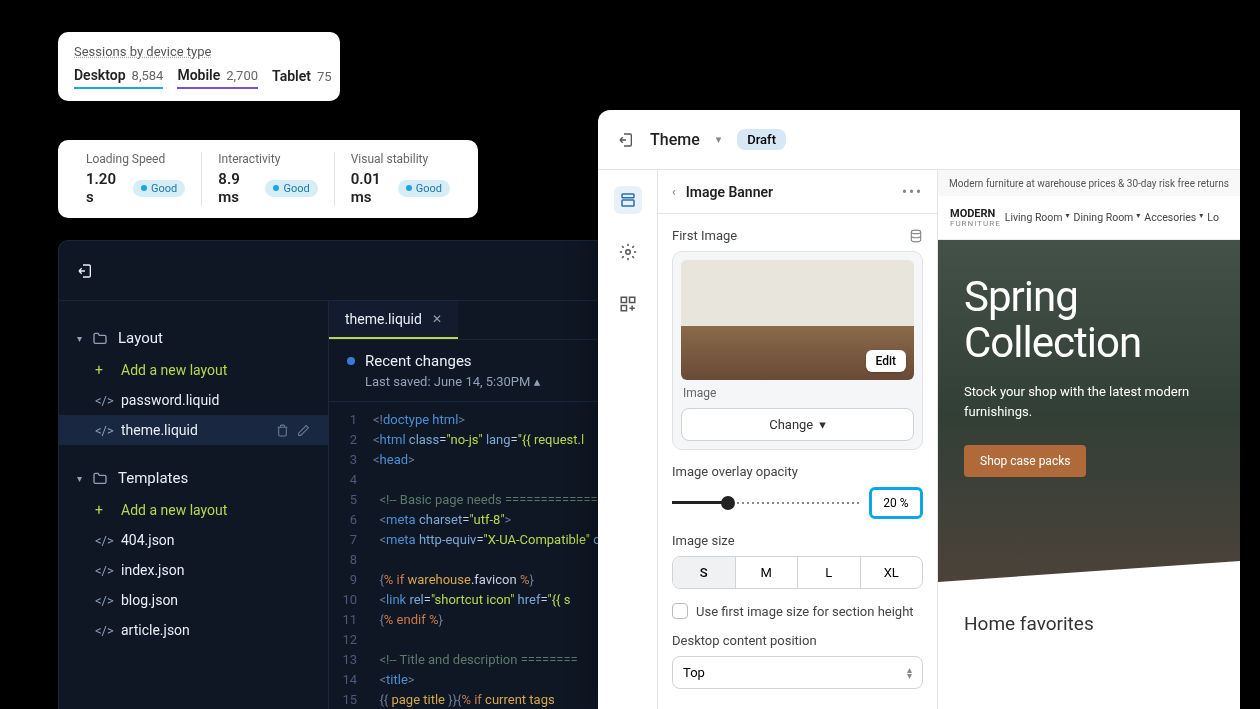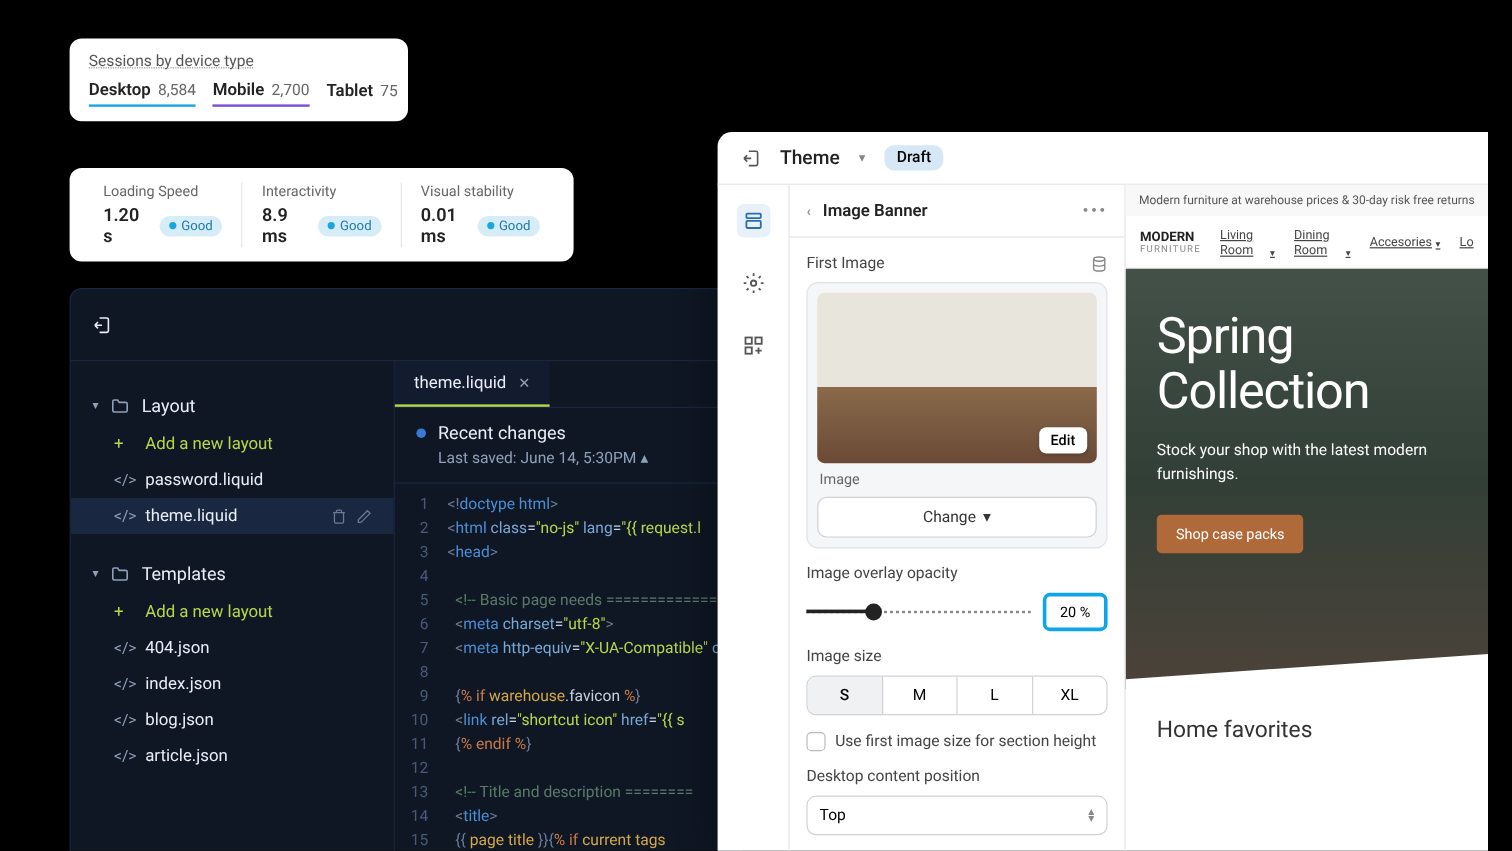--- a/index.html
+++ b/index.html
@@ -76,43 +76,43 @@
 .rail-ic.active { background: #e8f0fa; color: #2a6db0; }
 
 .settings-col { width: 280px; border-right: 1px solid #e5e5e5; display: flex; flex-direction: column; }
 .settings-header { height: 44px; display: flex; align-items: center; padding: 0 14px; gap: 10px; border-bottom: 1px solid #e5e5e5; font-size: 14px; font-weight: 600; color: #222; }
 .settings-header .chev-left { color: #888; font-size: 12px; }
 .settings-header .dots { margin-left: auto; color: #888; font-size: 14px; letter-spacing: 2px; }
 .settings-body { padding: 14px; flex: 1; overflow: hidden; }
 .field-label { font-size: 13px; color: #444; margin-bottom: 8px; display: flex; justify-content: space-between; align-items: center; }
 .db-ic { color: #888; font-size: 13px; }
 .image-card { background: #f5f6f8; border: 1px solid #e0e2e6; border-radius: 10px; padding: 8px; margin-bottom: 14px; }
-.image-thumb { width: 100%; height: 142px; border-radius: 6px; background: linear-gradient(to bottom, #e8e6dc 0%, #e8e6dc 55%, #8a6a4a 55%, #6a4a36 100%); position: relative; margin-bottom: 6px; }
+.image-thumb { width: 100%; height: 120px; border-radius: 6px; background: linear-gradient(to bottom, #e8e6dc 0%, #e8e6dc 55%, #8a6a4a 55%, #6a4a36 100%); position: relative; margin-bottom: 6px; }
 .edit-chip { position: absolute; right: 8px; bottom: 8px; background: #fff; padding: 4px 10px; border-radius: 6px; font-size: 12px; font-weight: 500; box-shadow: 0 1px 3px rgba(0,0,0,0.2); }
 .thumb-label { font-size: 12px; color: #666; margin: 4px 0 8px 2px; }
 .change-btn { width: 100%; background: #fff; border: 1px solid #d0d2d6; border-radius: 8px; padding: 8px; font-size: 13px; color: #333; display: flex; align-items: center; justify-content: center; gap: 6px; cursor: pointer; }
 .slider-row { display: flex; align-items: center; gap: 10px; margin-bottom: 14px; }
 .slider-track { flex: 1; height: 2px; background: repeating-linear-gradient(to right, #888 0 2px, transparent 2px 5px); position: relative; }
 .slider-fill { position: absolute; left: 0; height: 3px; background: #222; top: -1px; }
 .slider-thumb { position: absolute; width: 14px; height: 14px; background: #222; border-radius: 50%; top: -6px; transform: translateX(-50%); }
 .slider-val { width: 54px; border: 3px solid #0ea5e9; border-radius: 6px; padding: 6px 8px; font-size: 12px; text-align: center; }
 .size-seg { display: flex; border: 1px solid #d0d2d6; border-radius: 8px; overflow: hidden; margin-bottom: 14px; }
 .seg-btn { flex: 1; padding: 8px; font-size: 13px; text-align: center; cursor: pointer; border-right: 1px solid #d0d2d6; }
 .seg-btn:last-child { border-right: none; }
 .seg-btn.active { background: #f0f1f3; font-weight: 500; }
 .cb-row { display: flex; align-items: center; gap: 8px; font-size: 13px; color: #444; margin-bottom: 14px; }
 .cb { width: 16px; height: 16px; border: 1.5px solid #bbb; border-radius: 4px; }
 .select-box { border: 1px solid #d0d2d6; border-radius: 8px; padding: 8px 10px; font-size: 13px; display: flex; justify-content: space-between; align-items: center; cursor: pointer; }
 
 .preview-col { flex: 1; overflow: hidden; position: relative; }
 .promo-bar { height: 26px; display: flex; align-items: center; justify-content: center; font-size: 10px; color: #555; background: #f8f8f8; }
-.store-nav { height: 44px; display: flex; align-items: center; padding: 0 12px; gap: 16px; border-bottom: 1px solid #eee; }
+.store-nav { height: 44px; display: flex; align-items: center; padding: 0 12px; gap: 4px; border-bottom: 1px solid #eee; }
 .store-logo { font-size: 11px; font-weight: 700; color: #222; line-height: 1; }
 .store-logo-sub { font-size: 8px; color: #888; font-weight: 400; letter-spacing: 1px; }
-.nav-link { font-size: 10.5px; color: #444; display: flex; align-items: flex-end; gap: 3px; text-decoration: underline; }
+.nav-link { font-size: 10.5px; color: #444; display: flex; align-items: flex-start; gap: 3px; }
 .hero { height: 350px; background: linear-gradient(rgba(40,50,50,0.45), rgba(40,50,50,0.45)), linear-gradient(to bottom, #5a6a5a 0%, #3a4a3a 50%, #6a5040 100%); padding: 34px 26px; color: #fff; position: relative; }
 .hero-title { font-size: 42px; font-weight: 400; line-height: 1.1; letter-spacing: -1px; }
 .hero-sub { font-size: 13px; margin-top: 16px; line-height: 1.5; max-width: 260px; }
 .hero-btn { margin-top: 24px; background: #b06a3a; color: #fff; padding: 9px 16px; border-radius: 4px; font-size: 12px; display: inline-block; cursor: pointer; }
 .favorites-title { font-size: 19px; color: #333; padding: 22px 26px 10px; }
 .hero-clip { position: absolute; bottom: -1px; left: 0; right: 0; height: 30px; background: #fff; clip-path: polygon(0 100%, 0 70%, 100% 0, 100% 100%); }
 
 svg { display: block; }
 </style>
 </head>

